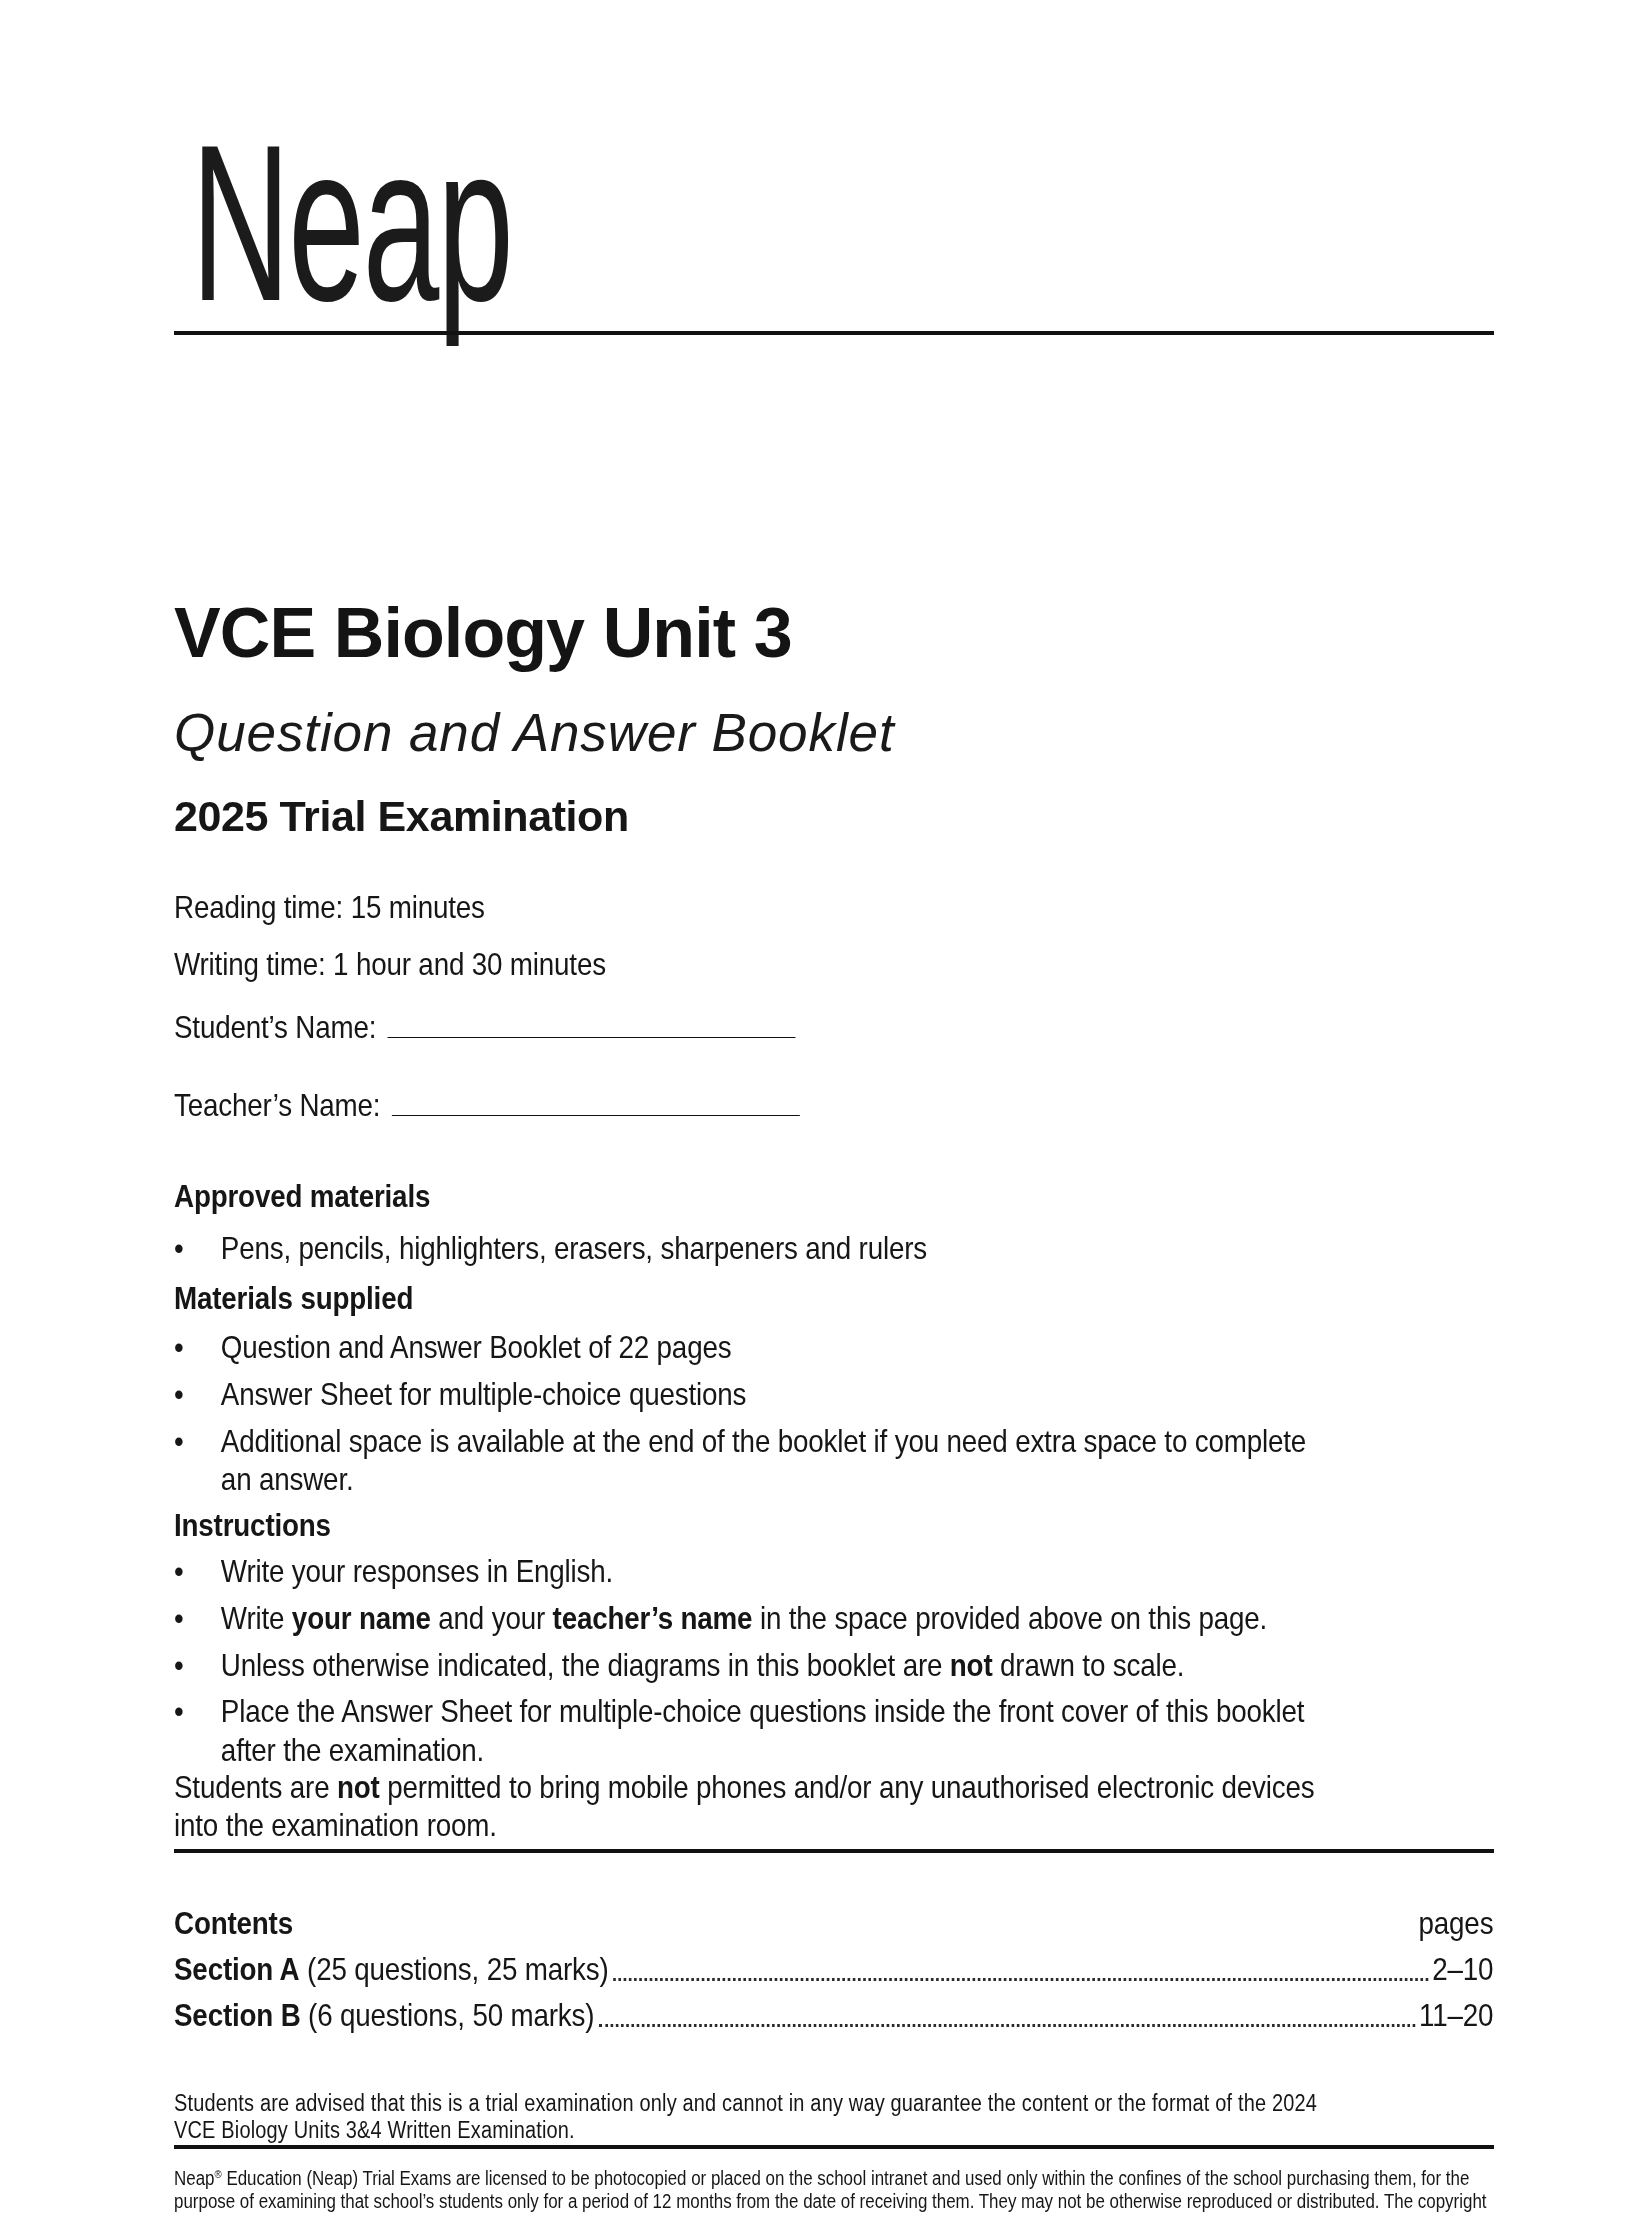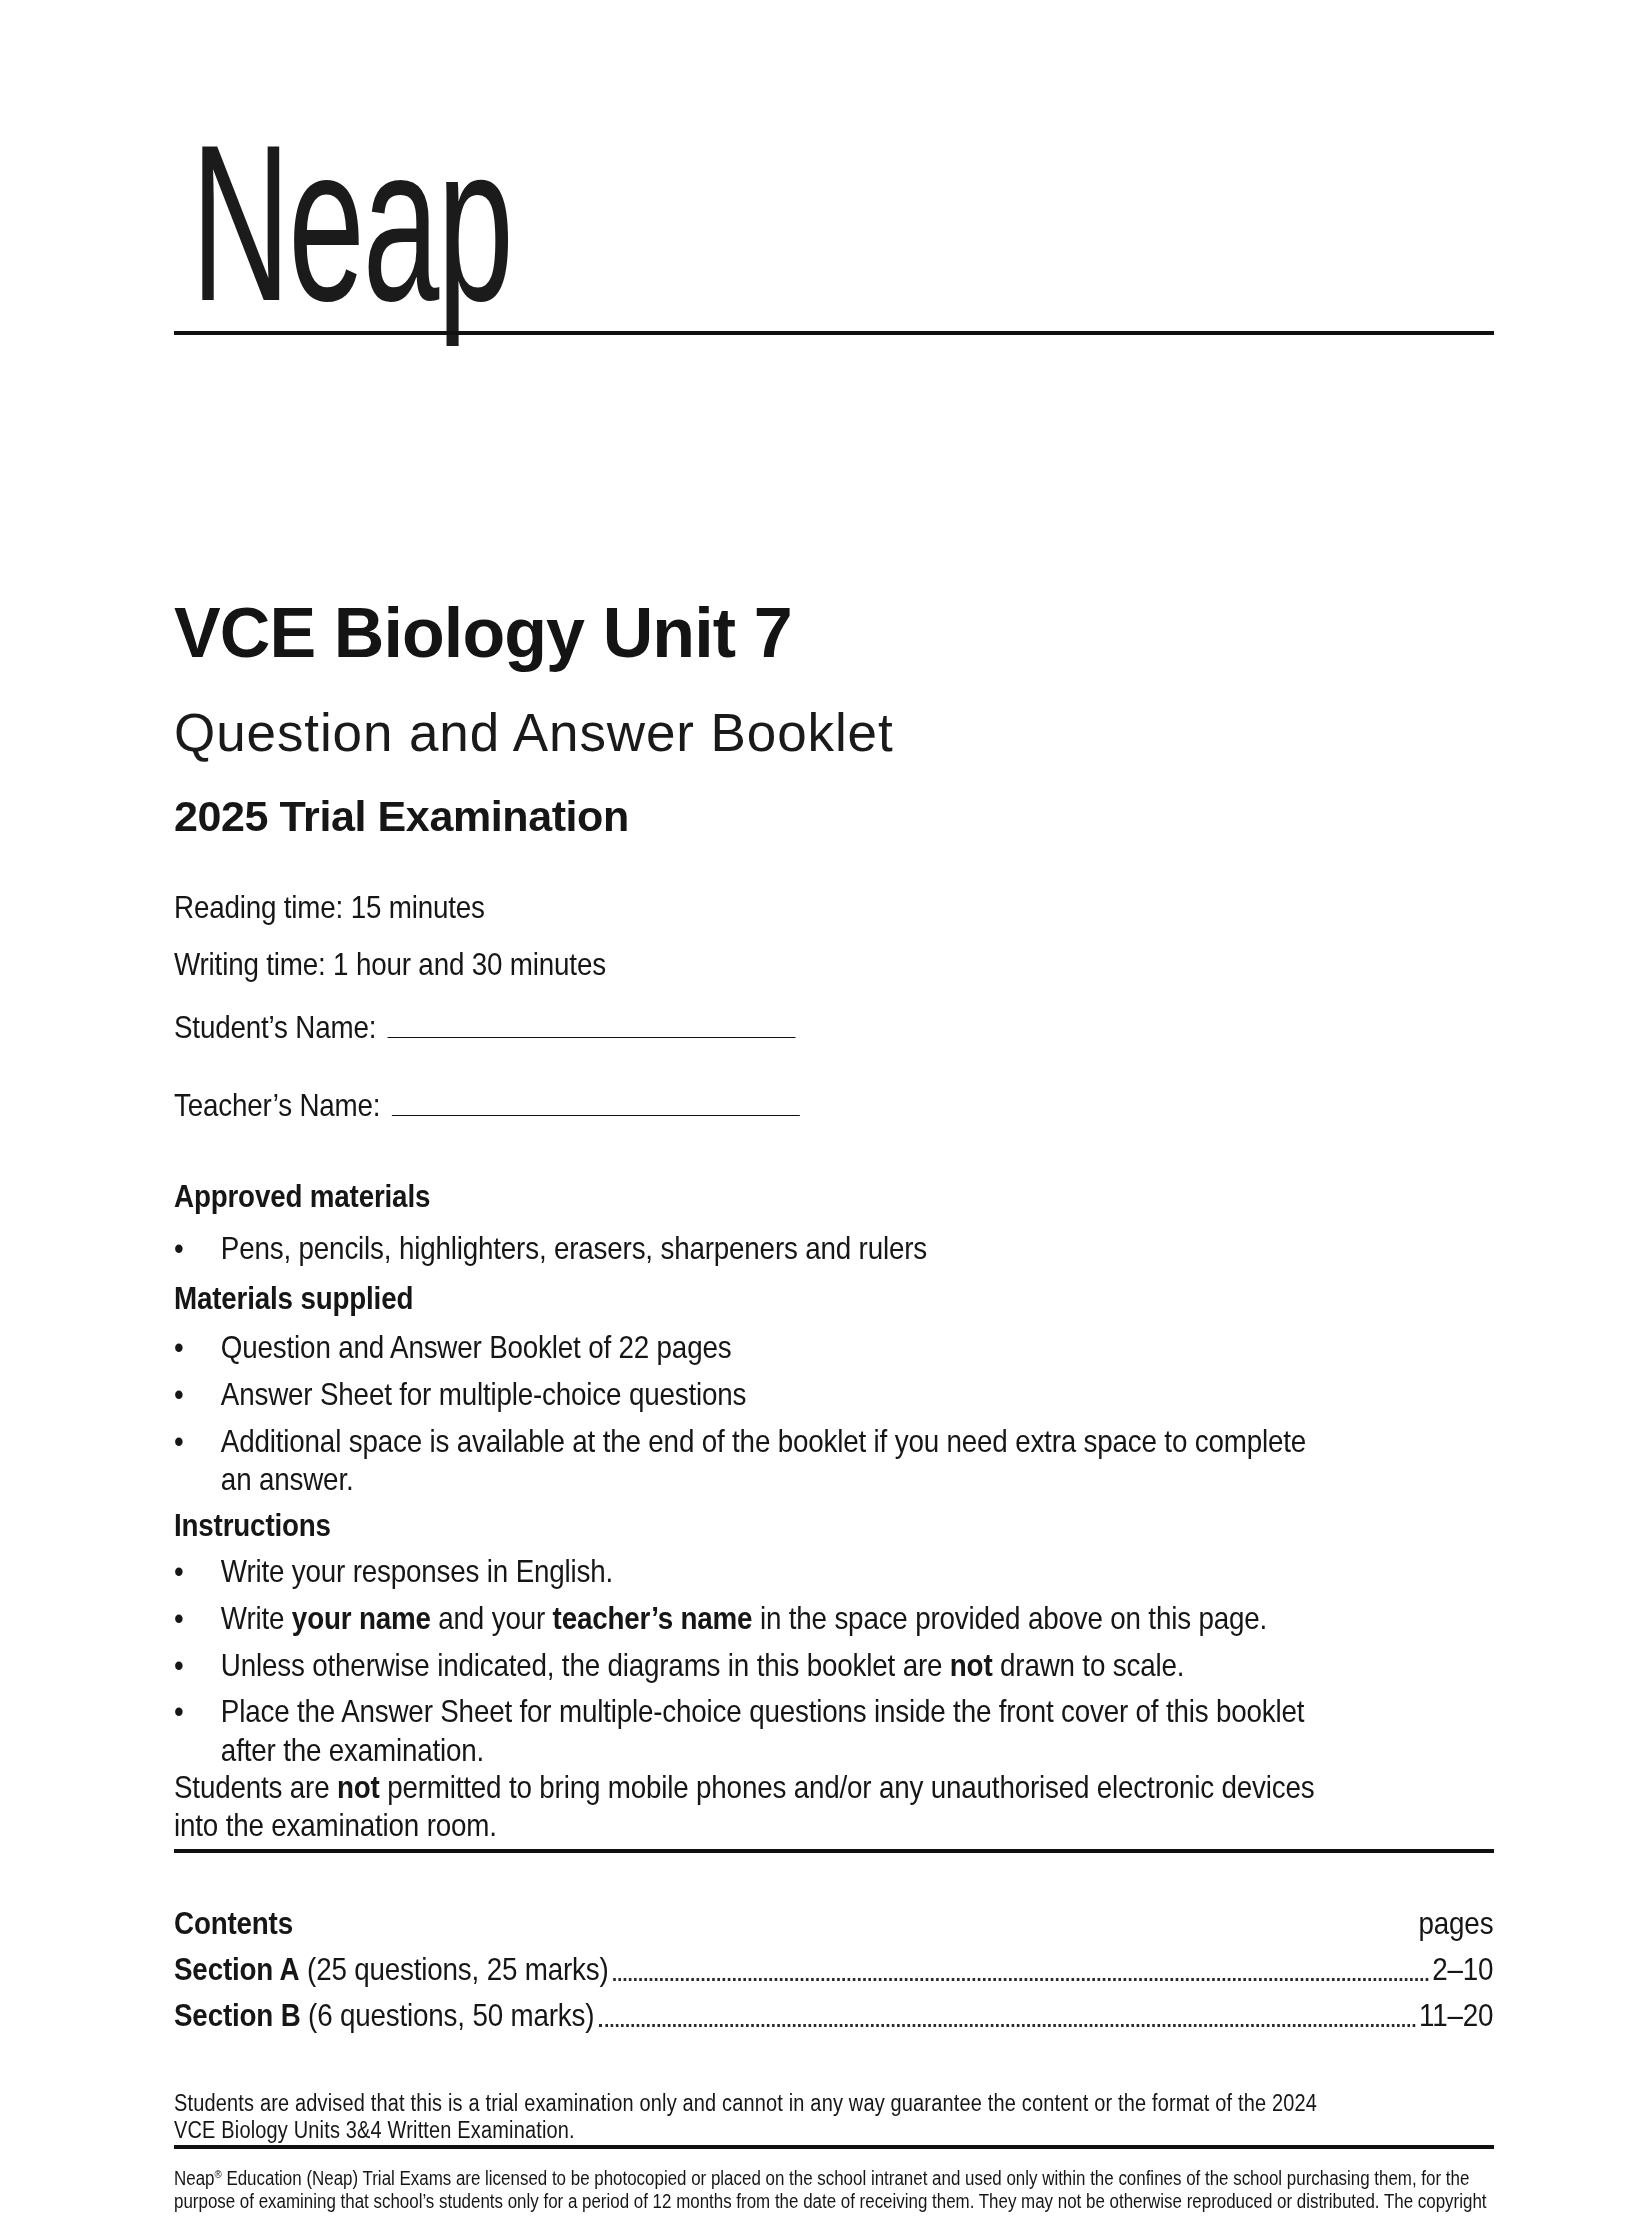--- a/index.html
+++ b/index.html
@@ -19,21 +19,21 @@
     font-size:222px;line-height:1;font-weight:400;
     letter-spacing:-0.015em;
     transform:scaleX(0.62);transform-origin:0 0;
     color:#1b1b1b;
   }
   .rule{background:#111;}
   .rule-top{top:331px;height:3.5px;width:1320px;}
   .rule-mid{top:1849px;height:4.4px;width:1320px;}
   .rule-low{top:2145px;height:4.4px;width:1320px;}
   .title{top:598px;font-size:70px;font-weight:700;letter-spacing:-0.9px;line-height:1;color:#141414;}
-  .subtitle{top:706px;font-size:53px;font-weight:400;letter-spacing:0.9px;line-height:1;color:#1a1a1a;}
+  .subtitle{top:706px;font-size:53px;font-weight:400;letter-spacing:0.9px;line-height:1;color:#1a1a1a;font-style:italic;}
   .examline{top:795px;font-size:43px;font-weight:700;letter-spacing:-0.4px;line-height:1;}
   .body-line{font-size:32px;line-height:1.3;}
   .heading{font-size:32px;font-weight:700;line-height:1.3;}
   .fill-row{font-size:32px;line-height:1.3;}
   .fill-line{
     display:inline-block;width:470px;height:0;
     border-bottom:1.8px solid #111;margin-left:13.3px;
   }
   ul.blist{margin:0;padding:0;list-style:none;font-size:32px;line-height:1.2;}
   ul.blist li{display:flex;margin:0 0 8.4px 0;}
@@ -55,21 +55,21 @@
 </style>
 </head>
 <body>
 
 <div class="page">
 
   <div class="abs logo">Neap</div>
 
   <div class="abs rule rule-top"></div>
 
-  <div class="abs title">VCE Biology Unit 7</div>
+  <div class="abs title">VCE Biology Unit 3</div>
   <div class="abs subtitle">Question and Answer Booklet</div>
   <div class="abs examline">2025 Trial Examination</div>
 
   <div class="abs cond body-line" style="top:887px;">Reading time: 15 minutes</div>
   <div class="abs cond body-line" style="top:944px;">Writing time: 1 hour and 30 minutes</div>
 
   <div class="abs cond fill-row" style="top:1007px;">
     <span>Student’s Name:</span><span class="fill-line"></span>
   </div>
   <div class="abs cond fill-row" style="top:1085px;">

